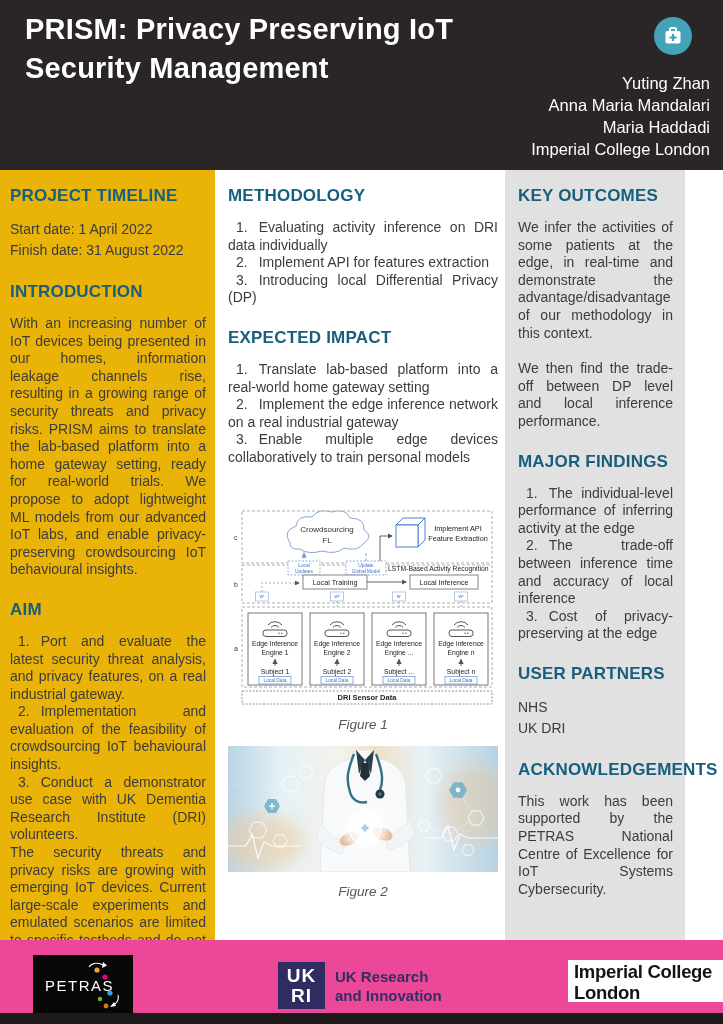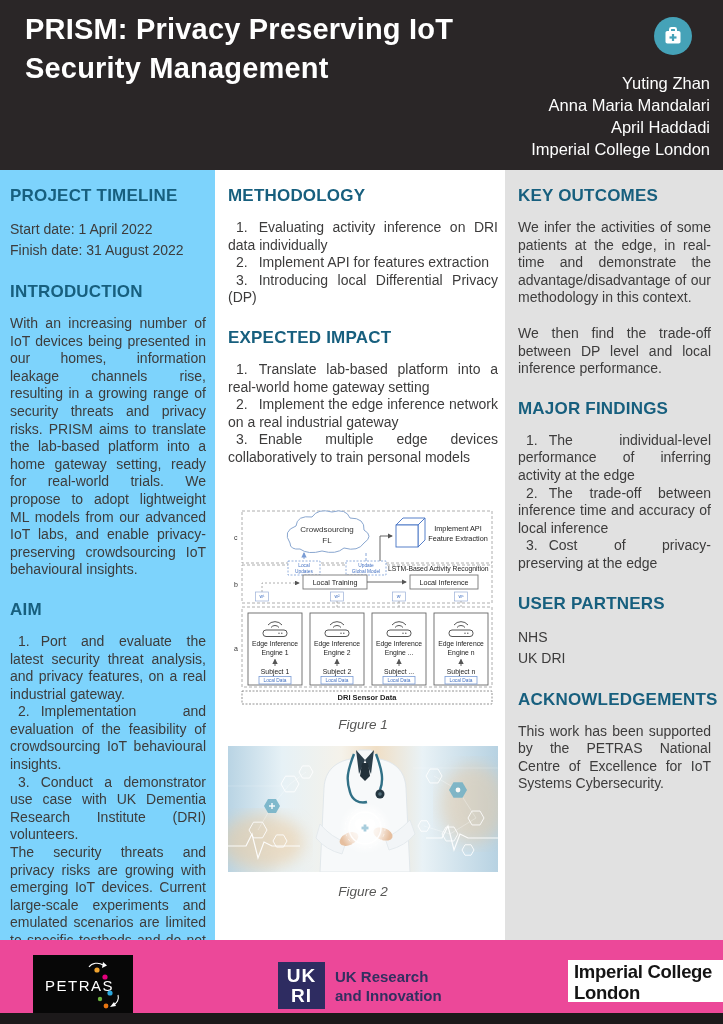--- a/index.html
+++ b/index.html
@@ -7,23 +7,23 @@
         font-family:"Liberation Sans","DejaVu Sans",sans-serif;overflow:hidden;}
   
   .header{position:relative;width:100%;height:170px;background:#2a2627;color:#fff;box-sizing:border-box;}
   .title{position:absolute;left:25px;top:10px;font-size:29px;font-weight:700;line-height:39px;letter-spacing:.2px;}
   .badge{position:absolute;right:31px;top:17px;width:38px;height:38px;border-radius:50%;background:#45a2b8;
          display:flex;align-items:center;justify-content:center;}
   .authors{position:absolute;right:13px;bottom:10px;text-align:right;font-size:16.5px;line-height:22px;color:#fdfdfd;}
   
   .content{display:flex;width:100%;height:770px;}
   .col{box-sizing:border-box;}
-  .col-left{width:215px;background:#7dd3fc;padding:14px 9px 0 10px;}
+  .col-left{width:215px;background:#eab308;padding:14px 9px 0 10px;}
   .col-mid{width:290px;background:#ffffff;padding:14px 7px 6px 13px;}
-  .col-right{width:218px;background:#e1e1e1;padding:14px 12px 0 13px;}
+  .col-right{width:180px;background:#e1e1e1;padding:14px 12px 0 13px;}
   .sec-h{font-size:17px;font-weight:700;color:#175f7e;letter-spacing:.2px;margin:21px 0 13px;}
   .sec-h.first{margin-top:2px;}
   .p{font-size:14px;line-height:17.6px;color:#3d3c3c;text-align:justify;margin:0 0 10px;}
   .line{font-size:14px;line-height:21px;color:#3d3c3c;margin:0;}
   .li{font-size:14px;line-height:17.6px;color:#3d3c3c;text-align:justify;margin:0;text-indent:8px;}
   .li .li-num{margin-right:11px;}
   .fig-wrap{width:270px;}
   .fig-cap{width:270px;text-align:center;font-style:italic;font-size:13.5px;color:#575756;margin:8px 0 14px;}
   svg text{font-family:"Liberation Sans","DejaVu Sans",sans-serif;}
   
@@ -51,21 +51,21 @@
       <svg width="22" height="22" viewBox="0 0 22 22">
         <path d="M8 6 V4.4 Q8 3 9.4 3 H12.6 Q14 3 14 4.4 V6" fill="none" stroke="#fff" stroke-width="2"></path>
         <rect x="3.5" y="6" width="15" height="12.5" rx="1.8" fill="#fff"></rect>
         <rect x="9.9" y="9" width="2.2" height="7" fill="#45a2b8"></rect>
         <rect x="7.5" y="11.4" width="7" height="2.2" fill="#45a2b8"></rect>
       </svg>
     </div>
     <div class="authors">
       <div>Yuting Zhan</div>
       <div>Anna Maria Mandalari</div>
-      <div>April Haddadi</div>
+      <div>Maria Haddadi</div>
       <div>Imperial College London</div>
     </div>
   </div>
 
   <div class="content">
 
     <div class="col col-left">
       <div class="sec-h first">PROJECT TIMELINE</div>
       <p class="line">Start date: 1 April 2022</p>
       <p class="line">Finish date: 31 August 2022</p>

